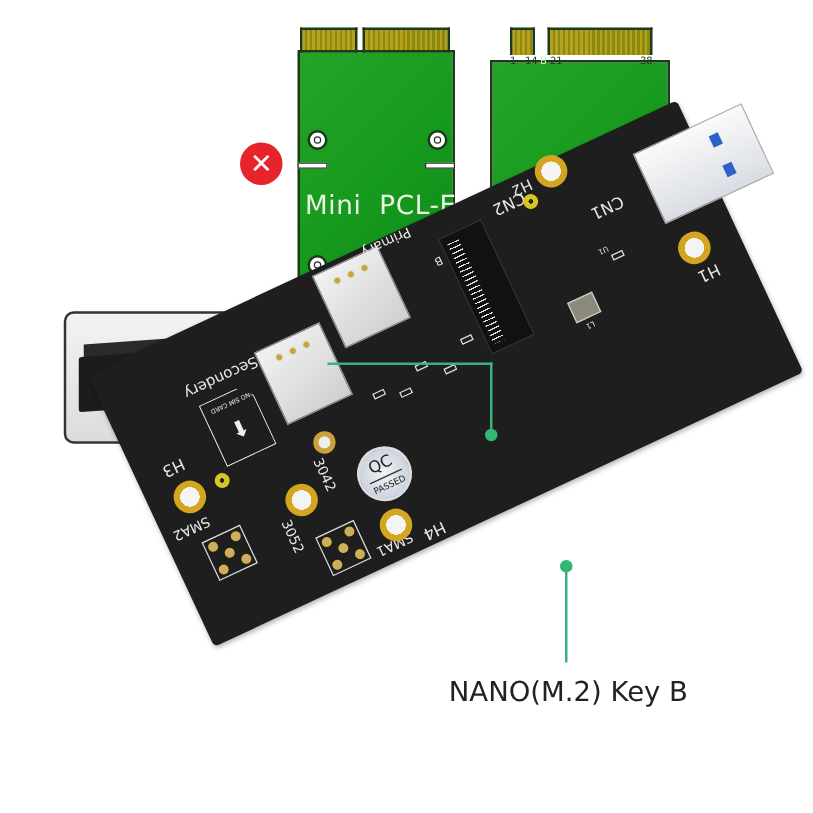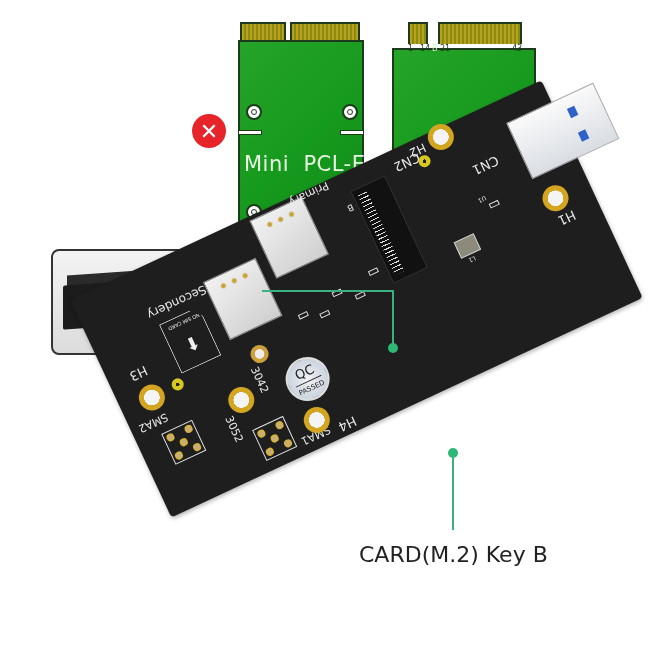--- a/index.html
+++ b/index.html
@@ -63,21 +63,21 @@
   </div>
   <div class="status-icon" style="left:192px; top:114px; background:#e8242b;">✕</div>
 
   <div class="fingers" style="left:408px; top:22px; width:20px;"></div>
   <div class="fingers" style="left:438px; top:22px; width:84px;"></div>
   <div class="card" style="left:392px; top:48px; width:144px; height:180px;">
     <div class="silk" style="left:14px; top:-6px; font-size:8px; color:#1d3a1d;">1</div>
     <div class="silk" style="left:26px; top:-6px; font-size:8px; color:#1d3a1d;">14</div>
     <div class="silk" style="left:38px; top:-6px; font-size:8px; color:#c8f5c0;">B</div>
     <div class="silk" style="left:46px; top:-6px; font-size:8px; color:#1d3a1d;">21</div>
-    <div class="silk" style="left:118px; top:-6px; font-size:8px; color:#1d3a1d;">43</div>
+    <div class="silk" style="left:118px; top:-6px; font-size:8px; color:#1d3a1d;">38</div>
     <div class="card-label" style="left:16px; top:102px;">NGFF(M.2)</div>
     <div style="position:absolute; left:60px; top:162px; width:20px; height:20px; border-radius:50%; background:#fff; border:2px solid #1d3a1d; box-sizing:border-box;"></div>
   </div>
   <div class="status-icon" style="left:550px; top:112px; background:#1e8a2a;">✓</div>
 </div>
 
 <div class="inset">
   <div class="conn-top"></div>
   <div class="conn-body"></div>
   <div class="conn-pins"></div>
@@ -160,13 +160,13 @@
     <span class="tab" style="left:60px; top:38px;"></span>
   </div>
 </div>
 
 <div class="line" style="left:262px; top:290px; width:132px; height:2px;"></div>
 <div class="line" style="left:392px; top:290px; width:2px; height:58px;"></div>
 <div class="dot" style="left:388px; top:343px;"></div>
 
 <div class="dot" style="left:448px; top:448px;"></div>
 <div class="line" style="left:452px; top:456px; width:2px; height:74px;"></div>
-<div class="callout-label">CARD(M.2) Key B</div>
+<div class="callout-label">NANO(M.2) Key B</div>
 
 </body></html>

